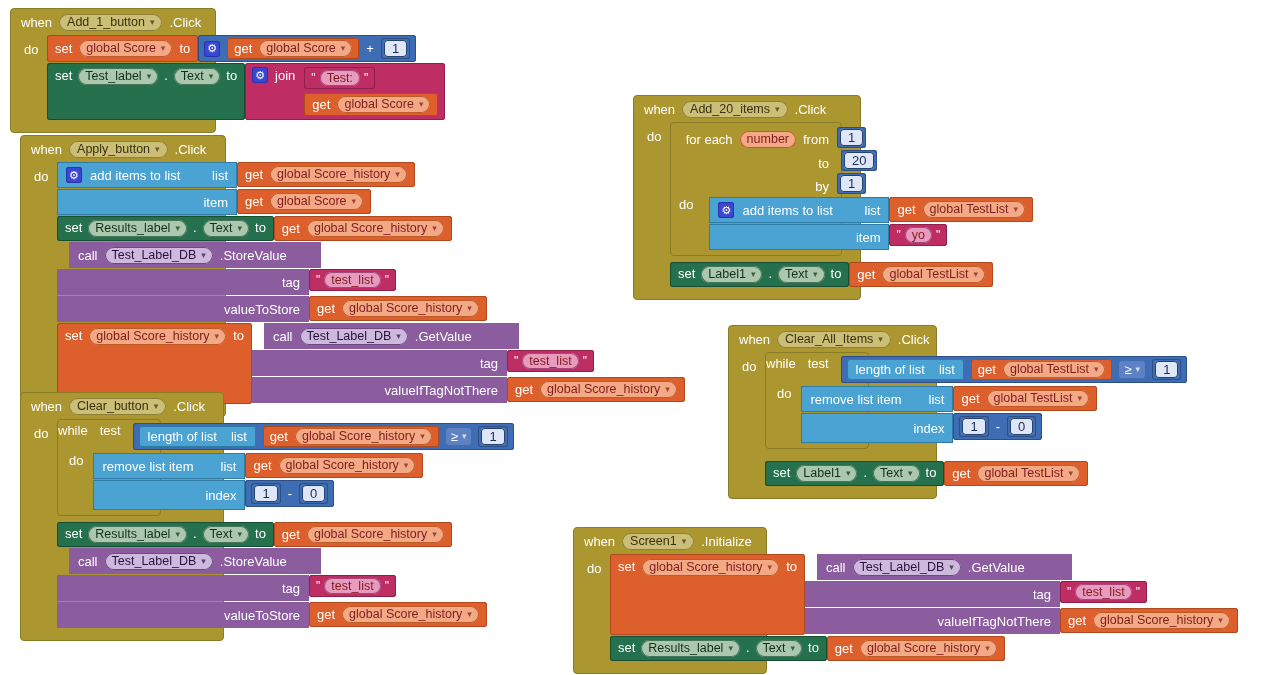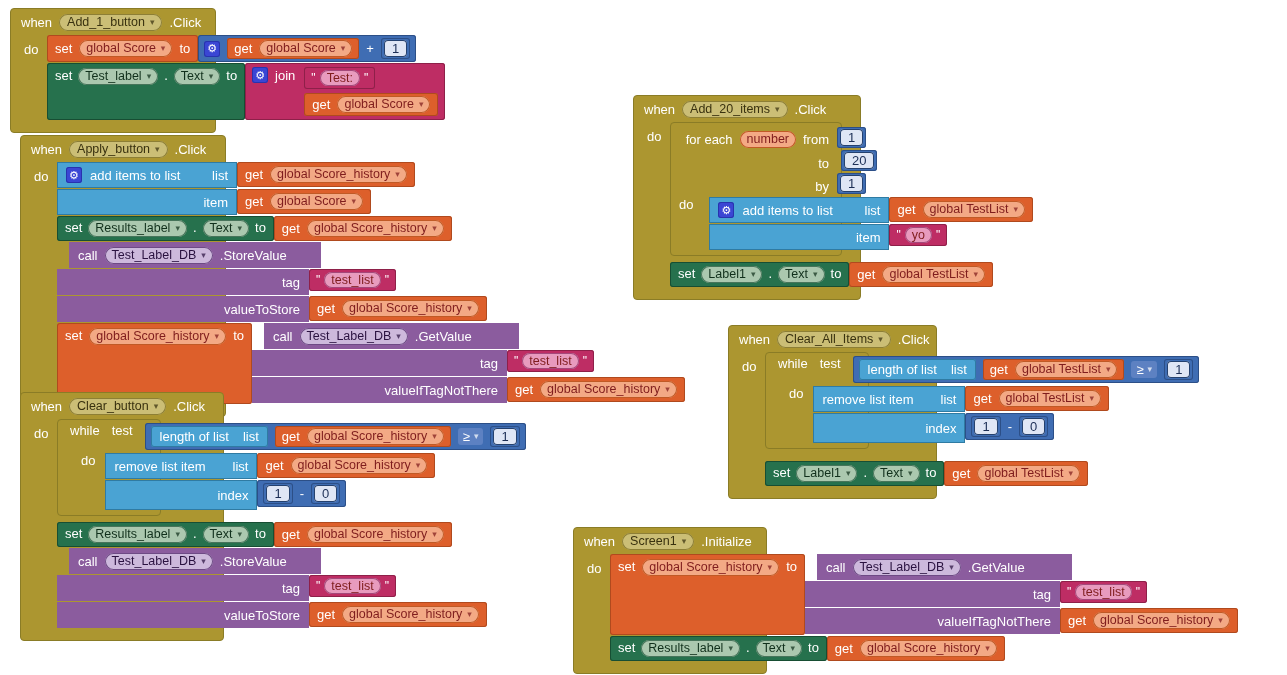--- a/index.html
+++ b/index.html
@@ -61,21 +61,21 @@
         display:flex; gap:14px; color:#fff; align-items:center; }
 
   
   .pw { display:flex; flex-direction:column; align-items:flex-start; }
   .prow { display:flex; align-items:flex-start; margin-bottom:1px; }
   .pl { background:#8B5C9E; color:#fff; display:flex; align-items:center; gap:7px; padding:4px 9px;
         justify-content:flex-end; flex:none; min-height:26px; }
   .pl.head { justify-content:flex-start;margin-left:12px; }
 
   
-  .wh { background:#AC9630; border:1px solid #8a7c26; border-radius:4px; padding:3px 0 4px 12px; width:104px; color:#fff; }
+  .wh { background:#AC9630; border:1px solid #8a7c26; border-radius:4px; padding:3px 0 4px 0; width:104px; color:#fff; }
   .wh .r1 { display:flex; gap:12px; align-items:flex-start; }
   .wh .r2 { display:flex; gap:10px; align-items:flex-start; padding-left:11px; margin-top:3px; }
   .fe { background:#AC9630; border:1px solid #8a7c26; border-radius:4px; padding:4px 0 4px 8px; width:172px; color:#fff; }
   .frow { display:flex; align-items:flex-end; margin-bottom:2px; }
   .flab { display:flex; gap:7px; justify-content:flex-end; align-items:center; width:150px; flex:none; }
   .fdo { display:flex; gap:16px; align-items:flex-start; margin-top:3px; }
   .mb6 { margin-bottom:6px; } .mt12 { margin-top:12px; }
 </style>
 </head>
 <body>

